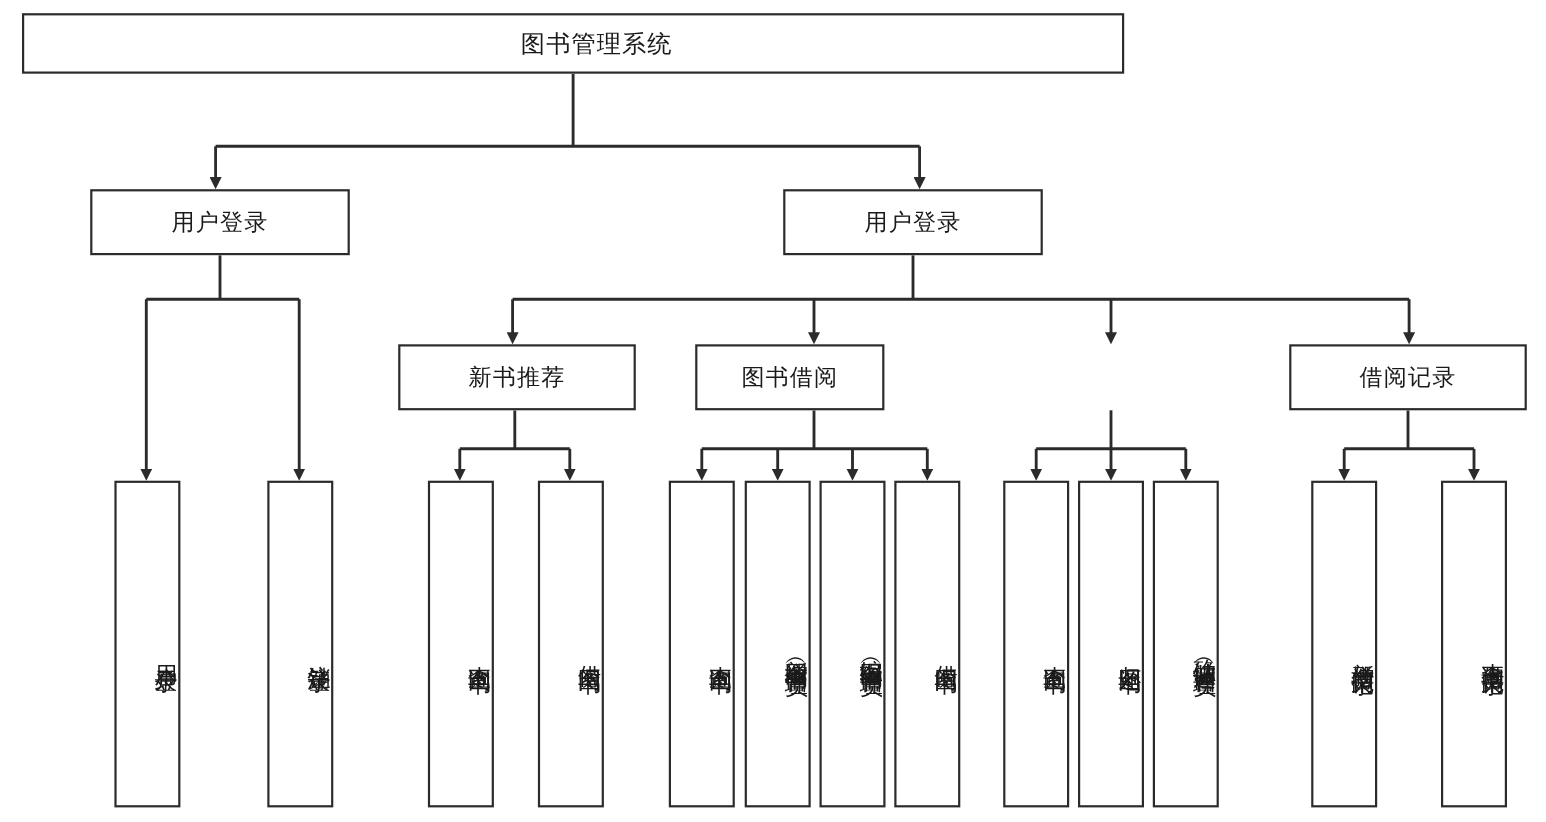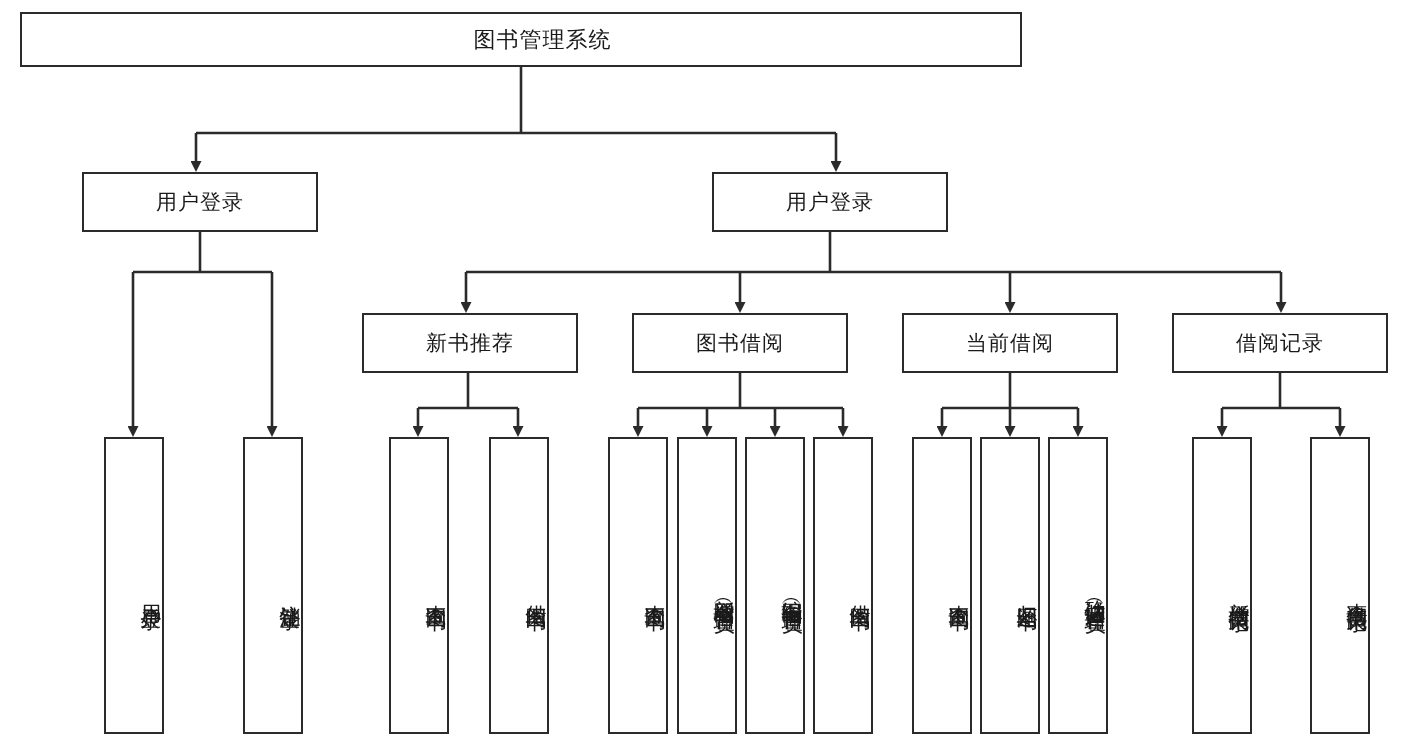--- a/index.html
+++ b/index.html
@@ -116,25 +116,22 @@
   <div class="node h" style="left:82px;top:172px;width:236px;height:60px;">
     <span>用户登录</span>
   </div>
   <div class="node h" style="left:712px;top:172px;width:236px;height:60px;">
     <span>用户登录</span>
   </div>
 
   <div class="node h" style="left:362px;top:313px;width:216px;height:60px;">
     <span>新书推荐</span>
   </div>
-  <div class="node h" style="left:632px;top:313px;width:216px;height:60px;">
+  <div class="node h" style="left:632px;top:313px;width:172px;height:60px;">
     <span>图书借阅</span>
-  </div>
-  <div class="node h" style="left:902px;top:313px;width:216px;height:60px;">
-    <span>当前借阅</span>
   </div>
   <div class="node h" style="left:1172px;top:313px;width:216px;height:60px;">
     <span>借阅记录</span>
   </div>
 
   <div class="node v" style="left:104px;top:437px;width:60px;height:297px;">
     <span class="vtxt">用户登录</span>
   </div>
   <div class="node v" style="left:243px;top:437px;width:60px;height:297px;">
     <span class="vtxt">注销登录</span>

